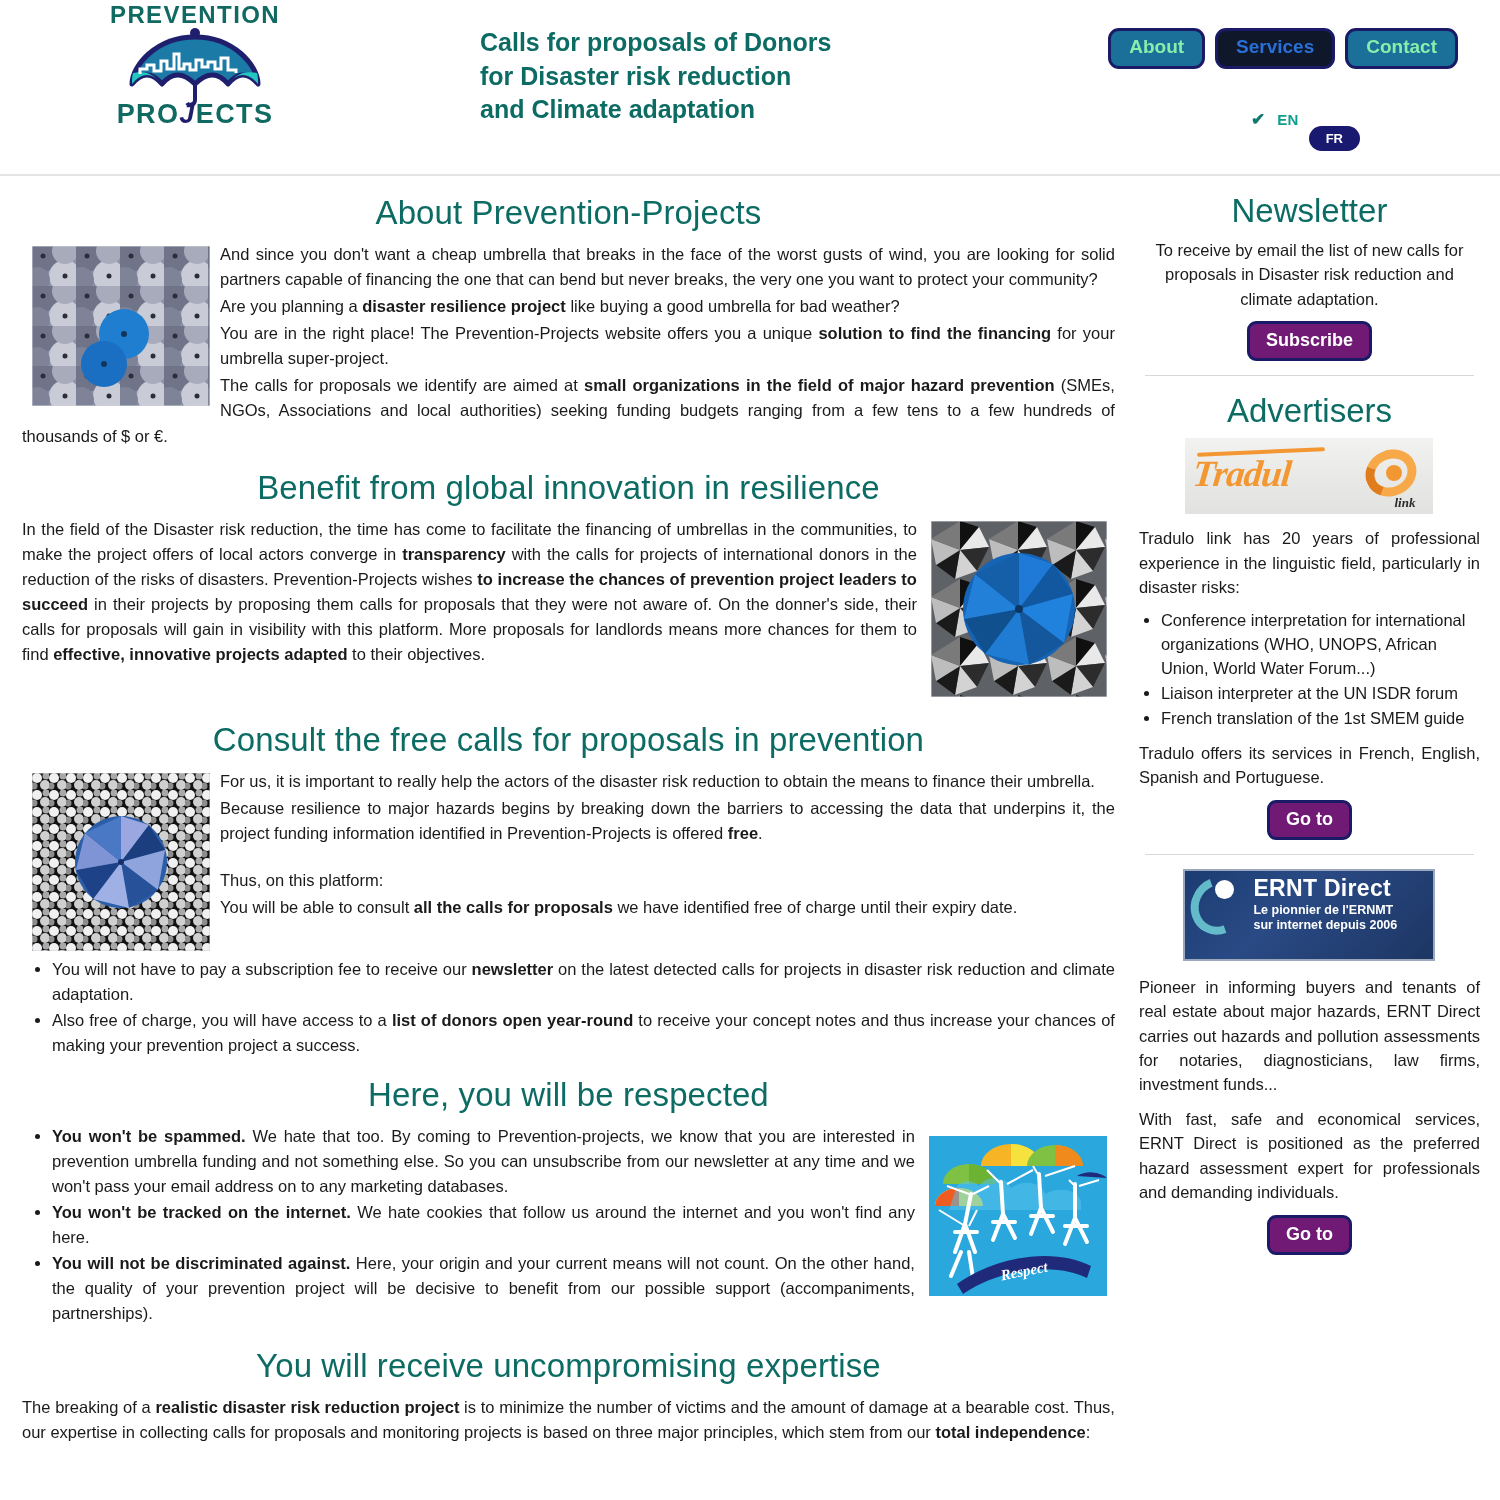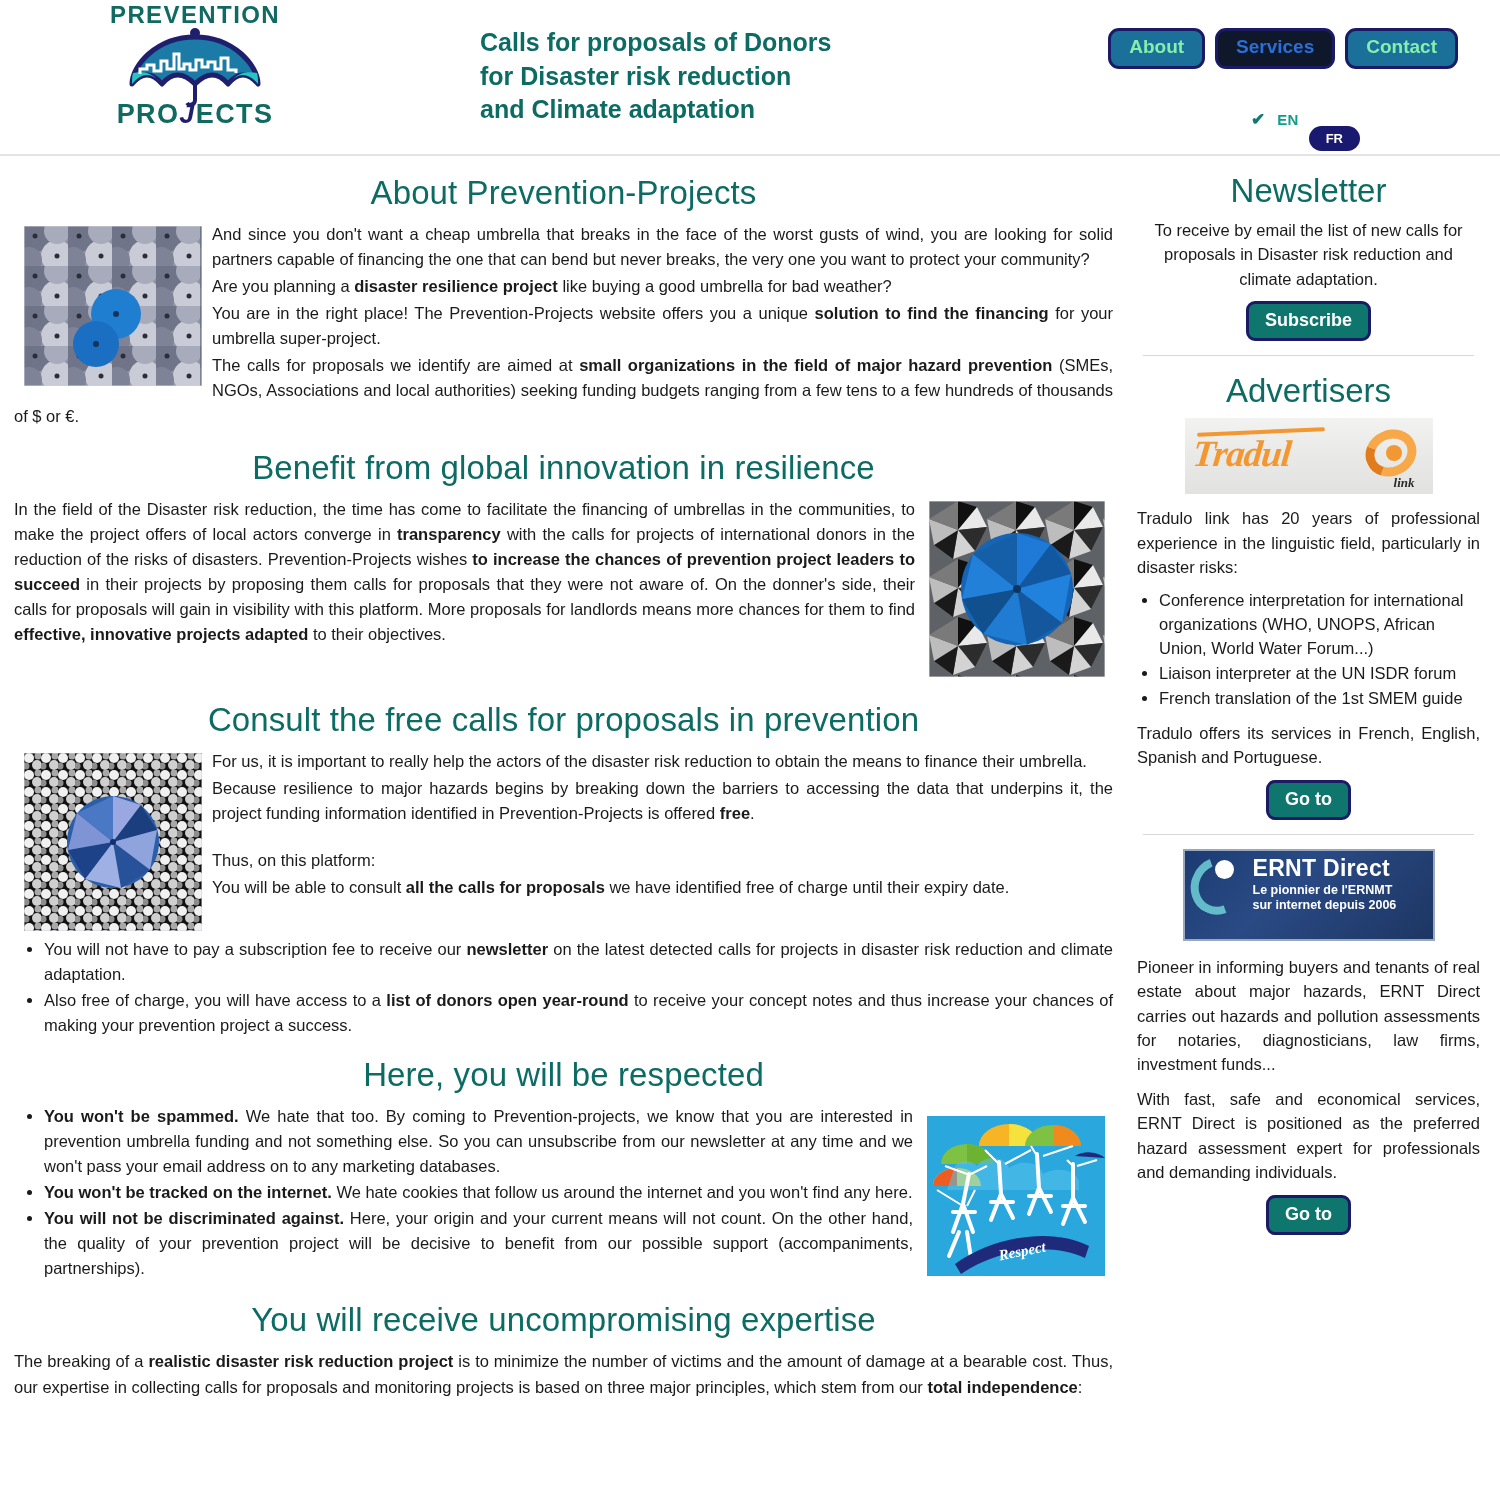--- a/index.html
+++ b/index.html
@@ -6,21 +6,21 @@
   html, body {
     margin: 0; padding: 0;
     background: #ffffff;
     font-family: "Liberation Sans", sans-serif;
   }
   body { width: 1500px; height: 1500px; overflow: hidden; color: #1a1a1a; }
 
   
   .header {
     position: relative;
-    height: 156px;
+    height: 176px;
     border-bottom: 2px solid #e3e4e6;
   }
   .logo-wrap {
     position: absolute; left: 95px; top: 0;
     width: 200px; text-align: center;
   }
   .logo-word-top {
     font-size: 24px; font-weight: bold; letter-spacing: 1.4px;
     color: #116a62; line-height: 1.1; margin-top: 2px;
   }
@@ -60,21 +60,21 @@
   }
   .lang-en { color: #0f9d8c; font-size: 15px; font-weight: bold; letter-spacing: .3px; }
   .lang-check { color: #117a6e; font-size: 17px; font-weight: bold; margin-right: 2px; }
   .lang-fr {
     background: #191970; color: #ffffff;
     border-radius: 14px; padding: 5px 17px;
     font-size: 13px; font-weight: bold; cursor: pointer; margin-top: 38px;
   }
 
   
-  .layout { display: flex; width: 1500px; }
+  .layout { display: flex; width: 1500px; padding-left: 8px; }
   .main { width: 1125px; padding: 0 12px 0 14px; position: relative; }
   .aside { width: 375px; padding: 0 20px 0 12px; border-left: 0; }
 
   h2.sec {
     text-align: center;
     color: #0c6b63;
     font-weight: normal;
     font-size: 33px;
     margin: 18px 0 10px;
     letter-spacing: .1px;
@@ -109,21 +109,21 @@
   }
   .aside p {
     font-size: 16.5px; line-height: 1.48; margin: 0 0 10px;
   }
   .aside p.center { text-align: center; }
   .aside p.just { text-align: justify; }
   .aside ul { margin: 8px 0 10px; padding-left: 22px; }
   .aside ul li { font-size: 16.5px; line-height: 1.45; margin-bottom: 1px; }
   .btn-primary {
     display: inline-block;
-    background: #0f766e; color: #fff;
+    background: #701a75; color: #fff;
     border: 3px solid #1a1a66; border-radius: 9px;
     font-size: 18px; font-weight: bold;
     padding: 6px 16px 7px;
     cursor: pointer;
   }
   .center { text-align: center; }
   .hr { border-top: 1px solid #d8d8d8; margin: 14px 6px; }
 
   
   .tradulo {

